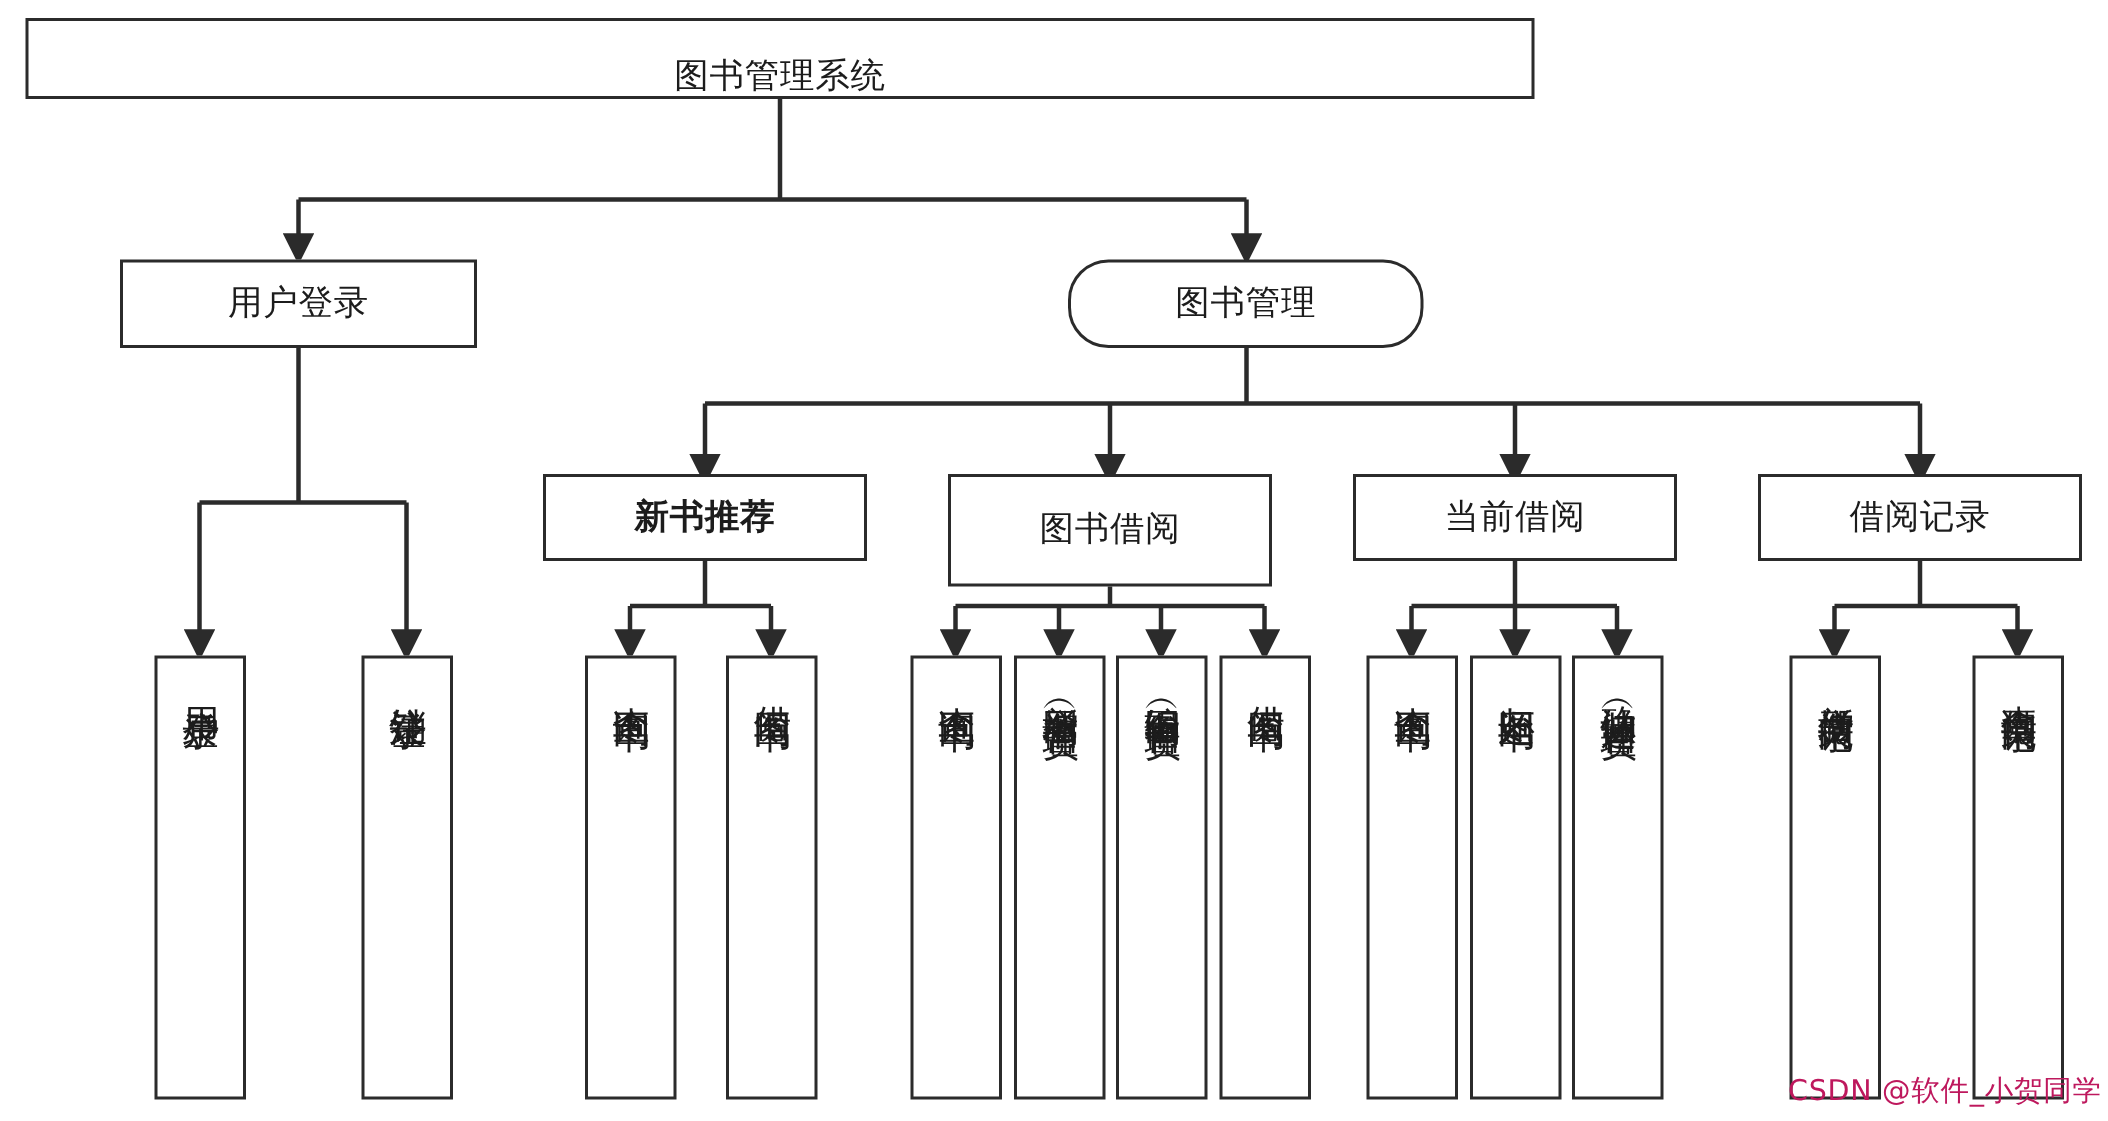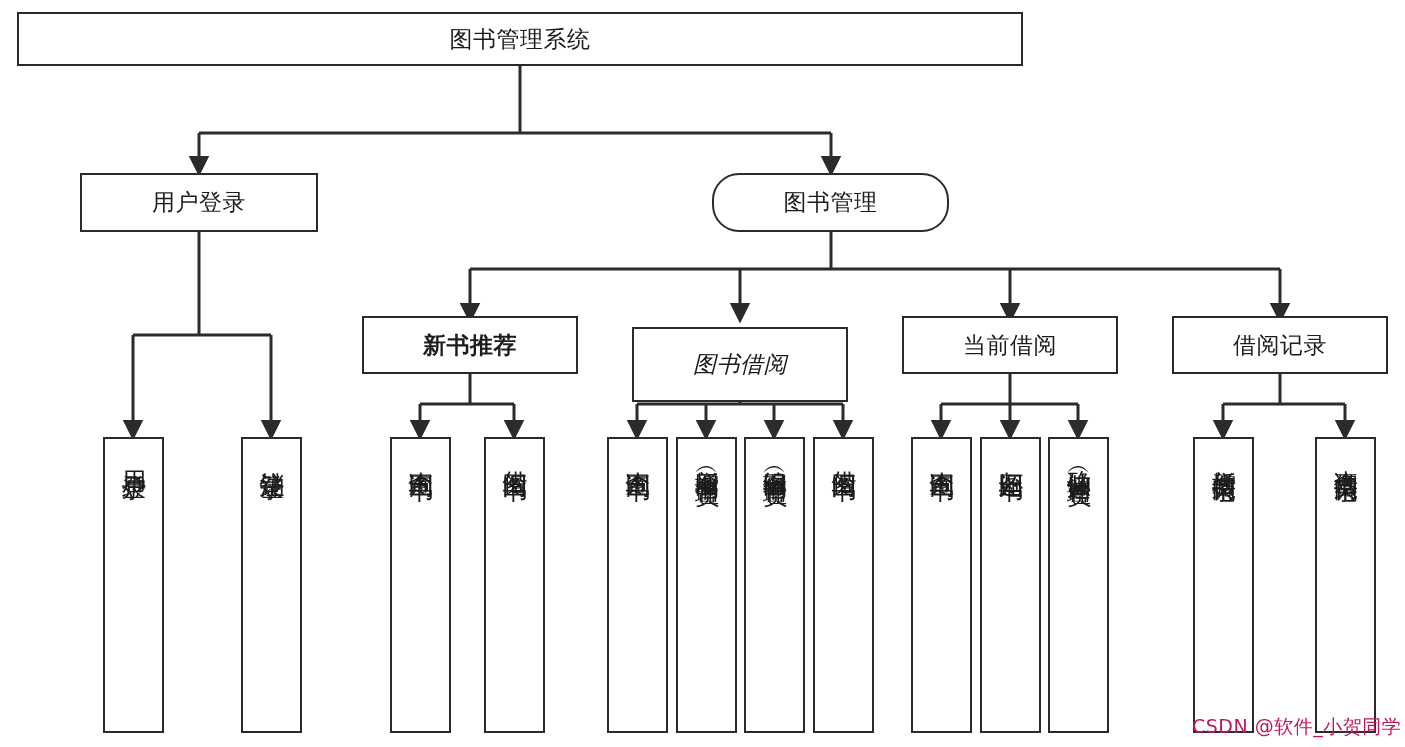--- a/index.html
+++ b/index.html
@@ -123,35 +123,35 @@
       <path d="M 1010 404 L 1010 430" marker-end="url(#arrow)"></path>
       <path d="M 1078 404 L 1078 430" marker-end="url(#arrow)"></path>
 
       <path d="M 1280 374 L 1280 404"></path>
       <path d="M 1223 404 L 1345 404"></path>
       <path d="M 1223 404 L 1223 430" marker-end="url(#arrow)"></path>
       <path d="M 1345 404 L 1345 430" marker-end="url(#arrow)"></path>
     </g>
   </svg>
 
-  <div class="node root" style="left:17px; top:12px; width:1006px; height:54px;">
+  <div class="node root" style="left:17px; top:12px; width:1006px; height:54px;align-items:flex-end;">
     <span class="lbl">图书管理系统</span>
   </div>
 
   <div class="node" style="left:80px; top:173px; width:238px; height:59px;">
     <span class="lbl">用户登录</span>
   </div>
   <div class="node" style="left:712px; top:173px; width:237px; height:59px;border-radius:27px;">
     <span class="lbl">图书管理</span>
   </div>
 
   <div class="node" style="left:362px; top:316px; width:216px; height:58px;font-weight:bold;">
     <span class="lbl">新书推荐</span>
   </div>
-  <div class="node" style="left:632px; top:327px; width:216px; height:75px;font-style:italic;">
+  <div class="node" style="left:632px; top:316px; width:216px; height:75px;">
     <span class="lbl">图书借阅</span>
   </div>
   <div class="node" style="left:1172px; top:316px; width:216px; height:58px;">
     <span class="lbl">借阅记录</span>
   </div>
   <div class="node" style="left:902px; top:316px; width:216px; height:58px;">
     <span class="lbl">当前借阅</span>
   </div>
 
   <div class="node leaf" style="left:103px; top:437px; width:61px; height:296px;">

